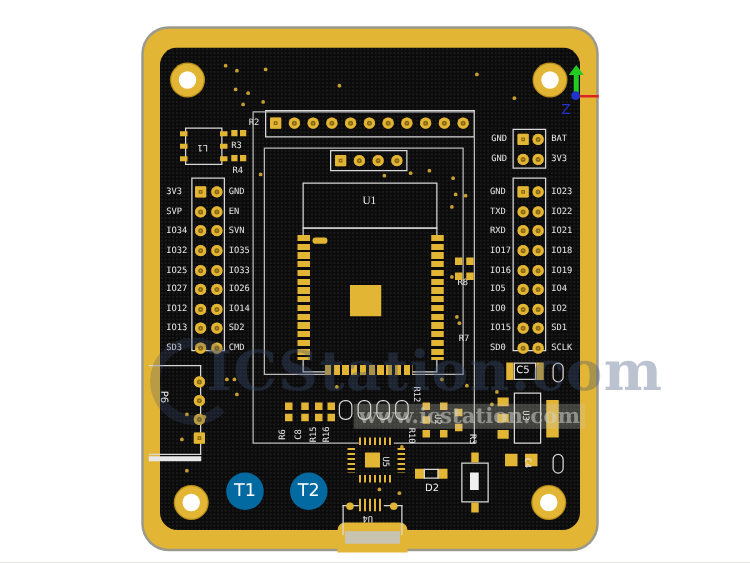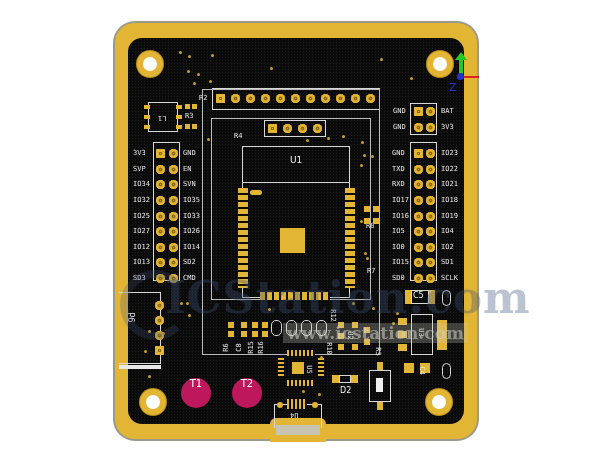--- a/index.html
+++ b/index.html
@@ -11,21 +11,21 @@
     background-image:radial-gradient(#1c1c1c 0.6px, transparent 0.6px);background-size:3px 3px;}
   .hole{width:26px;height:26px;border-radius:50%;background:#e3b534;box-shadow:0 0 0 1px #b88d1c;}
   .hole::after{content:"";position:absolute;left:6px;top:6px;width:14px;height:14px;border-radius:50%;background:#fff;}
   .pad{width:9px;height:9px;border-radius:50%;background:#e3b534;box-shadow:inset 0 0 0 2.5px #e3b534, inset 0 0 0 4px #8a6a14;}
   .pad.sq{border-radius:1px;background:#e3b534;box-shadow:inset 0 0 0 3px #e3b534, inset 0 0 0 4px #8a6a14;}
   .outline{border:1.5px solid #d8d8d8;box-sizing:border-box;}
   .silk{color:#e8e8e8;font-size:7px;line-height:9px;white-space:nowrap;font-family:"DejaVu Sans Mono",monospace;}
   .silk-big{color:#f0f0f0;font-size:9px;white-space:nowrap;font-family:"DejaVu Sans",sans-serif;}
   .smd{background:#e3b534;}
   .via{width:3px;height:3px;border-radius:50%;background:#c9a030;}
-  .tp{width:30px;height:30px;border-radius:50%;background:#be185d;display:flex;justify-content:center;color:#fff;font-size:10px;}
+  .tp{width:30px;height:30px;border-radius:50%;background:#0369a1;display:flex;align-items:center;justify-content:center;color:#fff;font-size:14px;}
   .wm{color:rgba(60,80,120,0.35);font-weight:bold;font-family:"DejaVu Serif",serif;white-space:nowrap;}
   .wm2{color:rgba(210,210,200,0.55);font-weight:bold;font-family:"DejaVu Serif",serif;white-space:nowrap;}
   .hdr-col{display:flex;flex-direction:column;}
   .hdr-row{display:flex;height:15.6px;align-items:center;}
 </style>
 </head>
 <body>
 
 <div class="abs" id="board-edge"></div>
 <div class="abs" id="board-gold"></div>
@@ -52,21 +52,21 @@
 <div class="abs smd" style="left:176px;top:105px;width:6px;height:4px;"></div>
 <div class="abs smd" style="left:176px;top:115px;width:6px;height:4px;"></div>
 <div class="abs smd" style="left:176px;top:125px;width:6px;height:4px;"></div>
 <div class="abs silk" style="left:158px;top:113px;transform:rotate(180deg);">L1</div>
 <div class="abs silk" style="left:183px;top:94px;padding-left:16px;">R2</div>
 <div class="abs smd" style="left:185px;top:104px;width:5px;height:5px;"></div>
 <div class="abs smd" style="left:192px;top:104px;width:5px;height:5px;"></div>
 <div class="abs silk" style="left:185px;top:112px;">R3</div>
 <div class="abs smd" style="left:185px;top:124px;width:5px;height:5px;"></div>
 <div class="abs smd" style="left:192px;top:124px;width:5px;height:5px;"></div>
-<div class="abs silk" style="left:186px;top:132px;margin-left:48px;">R4</div>
+<div class="abs silk" style="left:186px;top:132px;">R4</div>
 
 <div class="abs outline" style="left:212px;top:88px;width:168px;height:22px;"></div>
 <div class="abs" style="left:216px;top:94px;display:flex;gap:6px;">
   <div class="pad sq"></div>
   <div class="pad"></div>
   <div class="pad"></div>
   <div class="pad"></div>
   <div class="pad"></div>
   <div class="pad"></div>
   <div class="pad"></div>
@@ -81,21 +81,21 @@
 
 <div class="abs outline" style="left:264px;top:120px;width:62px;height:17px;"></div>
 <div class="abs" style="left:268px;top:124px;display:flex;gap:6px;">
   <div class="pad sq"></div>
   <div class="pad"></div>
   <div class="pad"></div>
   <div class="pad"></div>
 </div>
 
 <div class="abs outline" style="left:242px;top:146px;width:108px;height:37px;"></div>
-<div class="abs silk-big" style="left:290px;top:155px;">U1</div>
+<div class="abs silk-big" style="left:290px;top:155px;font-family:Liberation Serif, serif;">U1</div>
 <div class="abs outline" style="left:242px;top:182px;width:108px;height:116px;"></div>
 
 <div class="abs" style="left:238px;top:188px;width:10px;height:100px;background:repeating-linear-gradient(#e3b534 0 5px,#0b0b0b 5px 7px);"></div>
 <div class="abs" style="left:345px;top:188px;width:10px;height:100px;background:repeating-linear-gradient(#e3b534 0 5px,#0b0b0b 5px 7px);"></div>
 <div class="abs" style="left:260px;top:292px;width:70px;height:8px;background:repeating-linear-gradient(90deg,#e3b534 0 5px,#0b0b0b 5px 7px);"></div>
 <div class="abs smd" style="left:280px;top:228px;width:25px;height:25px;"></div>
 <div class="abs smd" style="left:250px;top:190px;width:12px;height:5px;border-radius:3px;"></div>
 
 <div class="abs silk" style="left:366px;top:196px;margin-top:26px;">R8</div>
 <div class="abs smd" style="left:364px;top:206px;width:6px;height:6px;"></div>

